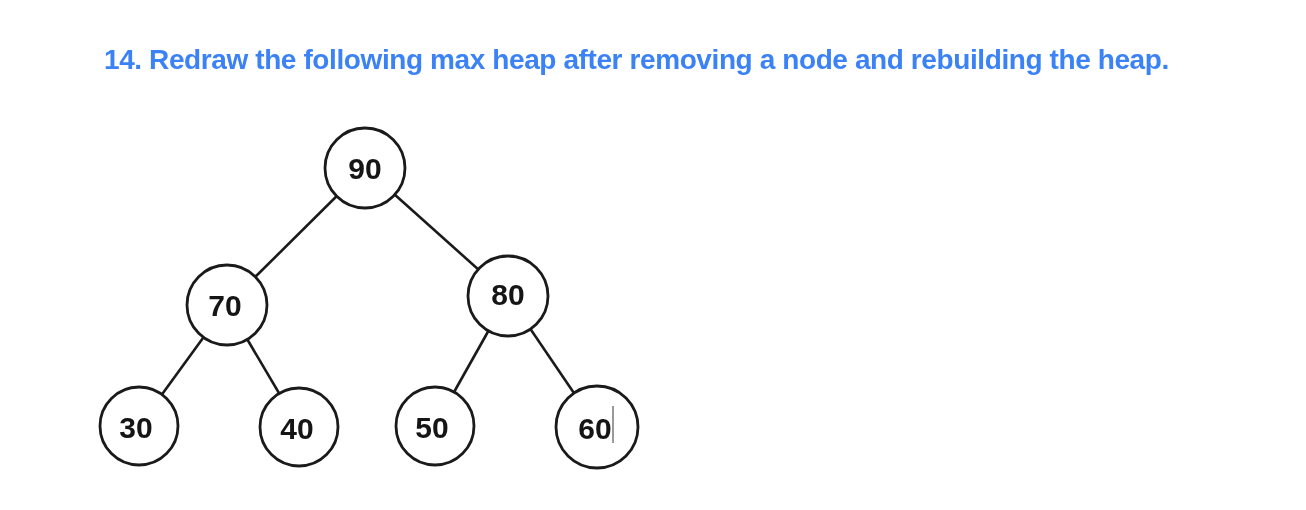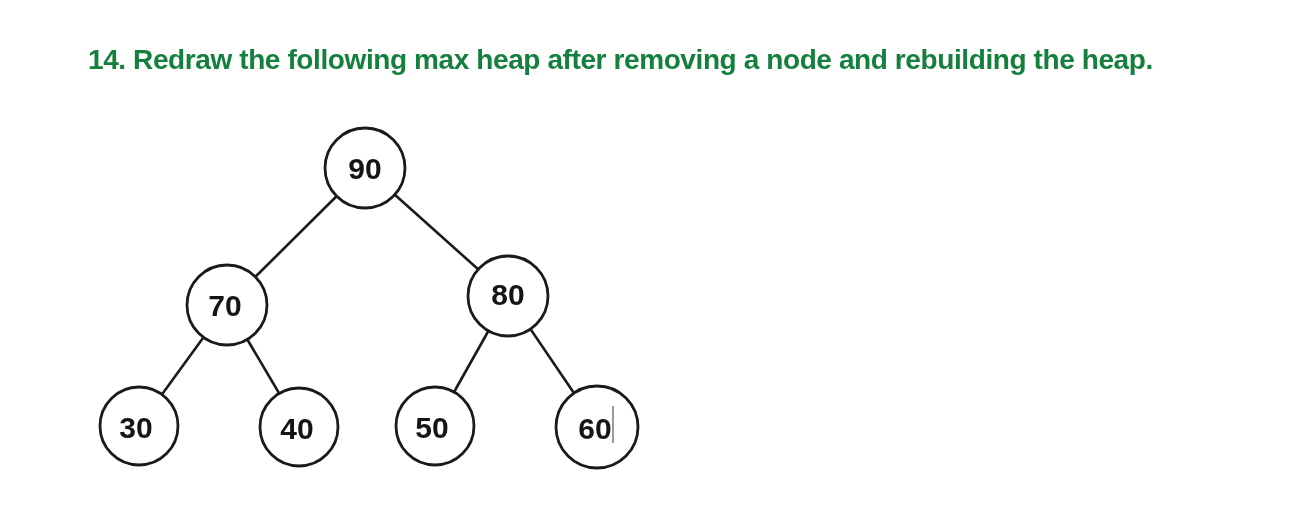--- a/index.html
+++ b/index.html
@@ -10,26 +10,26 @@
   .page {
     position: relative;
     width: 1306px;
     height: 510px;
     background: #ffffff;
     overflow: hidden;
     font-family: "Liberation Sans", sans-serif;
   }
   .question {
     position: absolute;
-    left: 88px;
+    left: 104px;
     top: 44px;
     font-size: 28px;
     font-weight: bold;
     letter-spacing: -0.4px;
-    color: #15803d;
+    color: #3b82f6;
     white-space: nowrap;
   }
   svg.tree {
     position: absolute;
     left: 0;
     top: 0;
   }
   .edge {
     stroke: #1a1a1a;
     stroke-width: 2.6;

